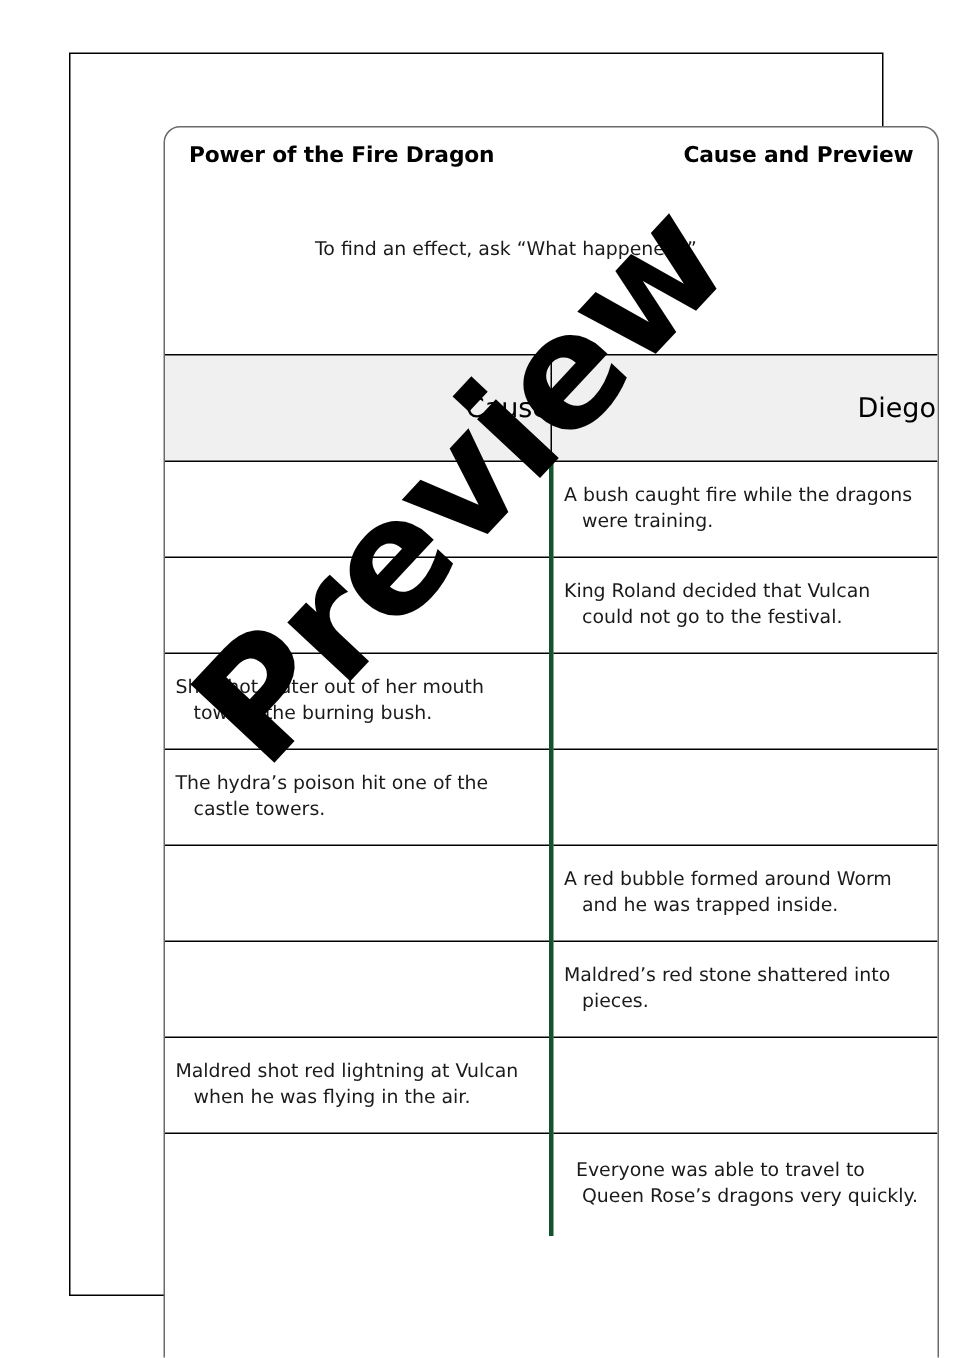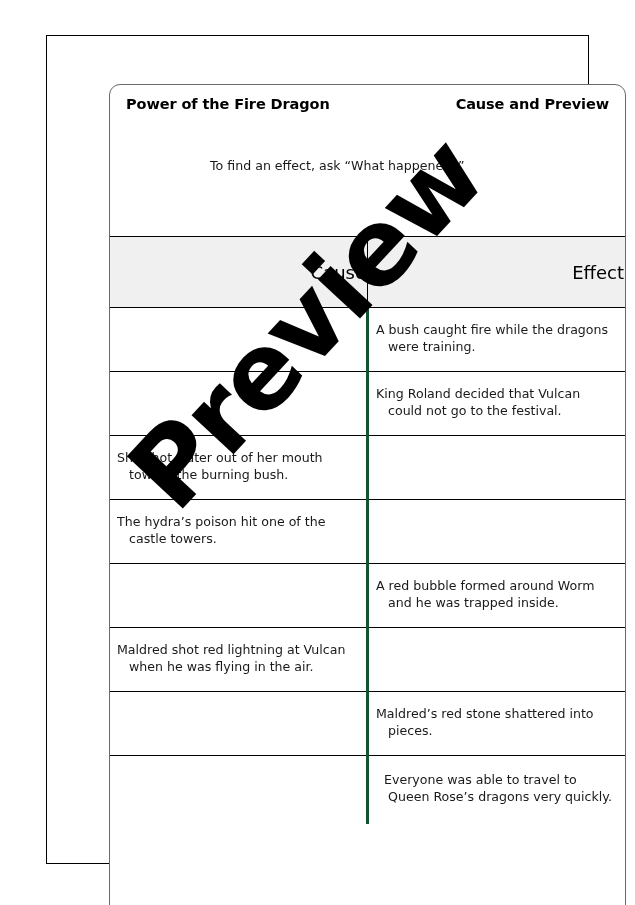--- a/index.html
+++ b/index.html
@@ -199,21 +199,21 @@
     </div>
 
     <table id="cause-effect-table">
       <colgroup>
         <col class="col-cause">
         <col class="col-effect">
       </colgroup>
       <thead>
         <tr>
           <th class="th-cause">Cause</th>
-          <th class="th-effect">Effect</th>
+          <th class="th-effect">Diego</th>
         </tr>
       </thead>
       <tbody>
         <tr>
           <td class="cell-cause">
             <span class="cell-text"></span>
           </td>
           <td class="cell-effect">
             <span class="cell-text">A bush caught fire while the dragons were training.</span>
           </td>
@@ -245,32 +245,32 @@
         <tr>
           <td class="cell-cause">
             <span class="cell-text"></span>
           </td>
           <td class="cell-effect cell-center-text">
             <span class="cell-text">A red bubble formed around Worm and he was trapped inside.</span>
           </td>
         </tr>
         <tr>
           <td class="cell-cause">
+            <span class="cell-text"></span>
+          </td>
+          <td class="cell-effect cell-center-text">
+            <span class="cell-text">Maldred’s red stone shattered into pieces.</span>
+          </td>
+        </tr>
+        <tr>
+          <td class="cell-cause">
             <span class="cell-text">Maldred shot red lightning at Vulcan when he was flying in the air.</span>
           </td>
           <td class="cell-effect">
             <span class="cell-text"></span>
-          </td>
-        </tr>
-        <tr>
-          <td class="cell-cause">
-            <span class="cell-text"></span>
-          </td>
-          <td class="cell-effect cell-center-text">
-            <span class="cell-text">Maldred’s red stone shattered into pieces.</span>
           </td>
         </tr>
         <tr class="last-row">
           <td class="cell-cause">
             <span class="cell-text"></span>
           </td>
           <td class="cell-effect cell-center-text">
             <span class="cell-text hanging">Everyone was able to travel to Queen Rose’s dragons very quickly.</span>
           </td>
         </tr>

